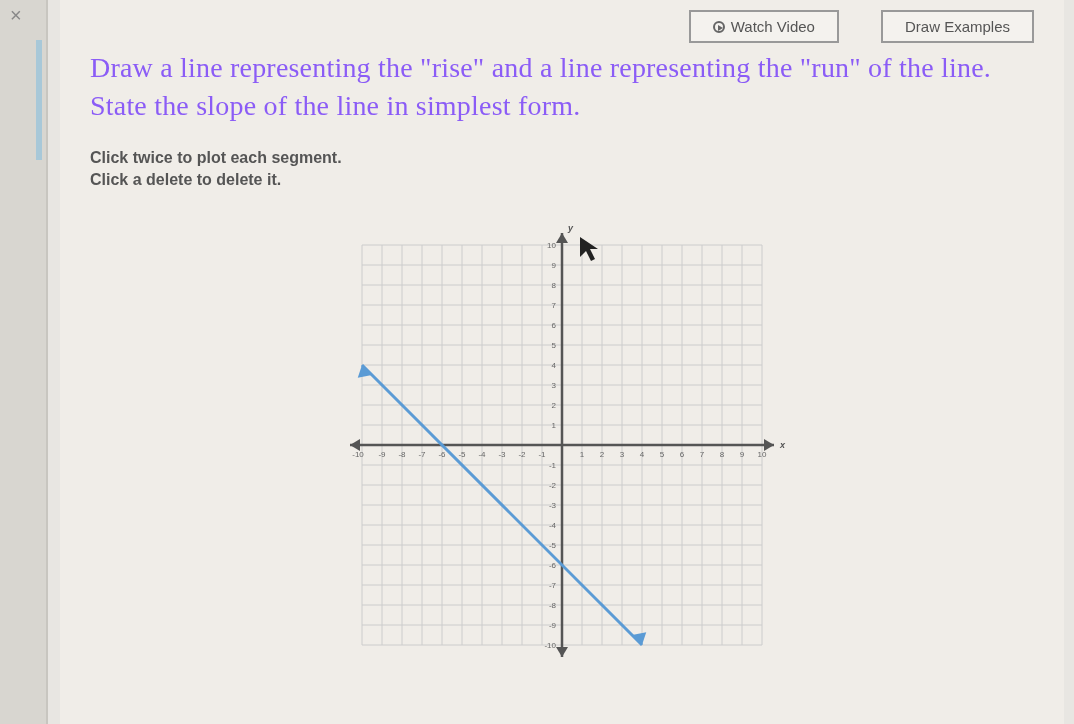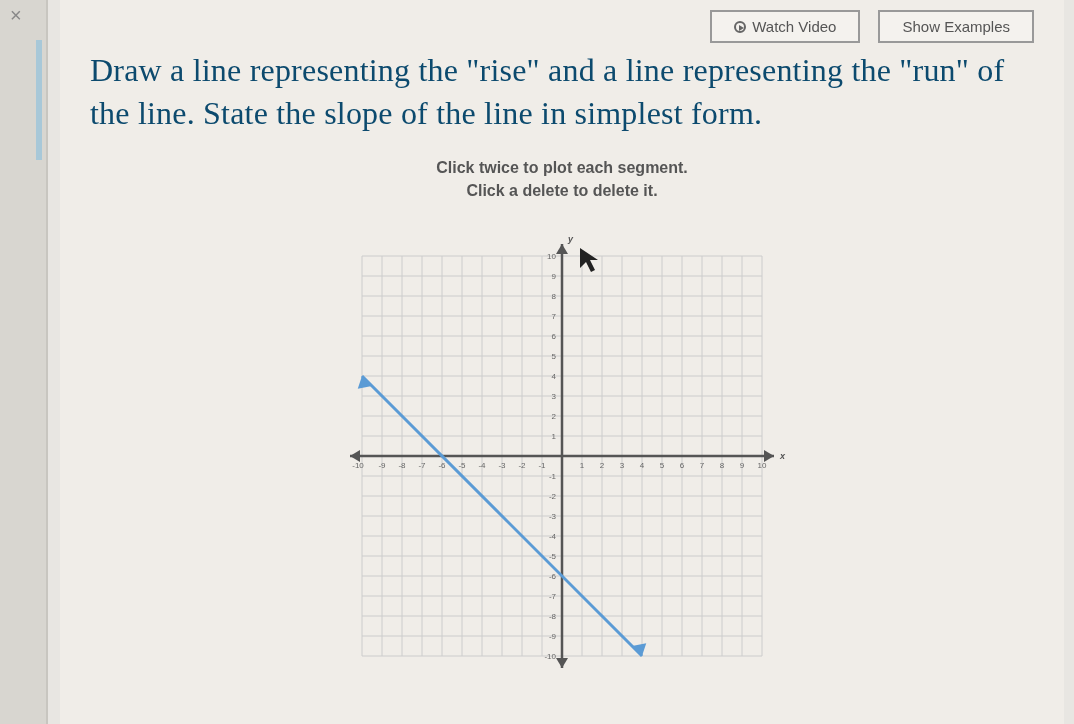--- a/index.html
+++ b/index.html
@@ -48,49 +48,49 @@
     border: 2px solid #999;
     background: #f4f2ee;
     padding: 6px 22px;
     font-family: Arial, sans-serif;
     font-size: 15px;
     color: #555;
     display: inline-flex;
     align-items: center;
     gap: 6px;
     cursor: pointer;
+    margin-left: 24px;
   }
   .btn .play-icon {
     display: inline-block;
     width: 12px; height: 12px;
     border: 2px solid #666;
     border-radius: 50%;
     position: relative;
   }
   .btn .play-icon::after {
     content: '';
     position: absolute;
     left: 3px; top: 2px;
     border-left: 5px solid #666;
     border-top: 3px solid transparent;
     border-bottom: 3px solid transparent;
   }
   .problem-text {
-    font-size: 32px;
-    color: #0c4a6e;
+    font-size: 28px;
+    color: #8b5cf6;
     line-height: 1.35;
     margin: 4px 0 22px 0;
     font-family: Georgia, serif;
     letter-spacing: 0.2px;
   }
   .instructions {
     font-family: Arial, sans-serif;
     font-size: 16px;
     color: #555;
-    text-align: center;
     margin-bottom: 14px;
     line-height: 1.4;
     font-weight: 600;
   }
   .graph-wrap {
     display: flex;
     justify-content: center;
   }
   svg.graph { display: block; }
   .axis-label {
@@ -114,21 +114,21 @@
 </div>
 
 <div class="page">
 
   <div class="top-buttons">
     <div class="btn">
       <span class="play-icon"></span>
       <span>Watch Video</span>
     </div>
     <div class="btn">
-      <span>Show Examples</span>
+      <span>Draw Examples</span>
     </div>
   </div>
 
   <p class="problem-text">Draw a line representing the "rise" and a line representing the "run" of the line. State the slope of the line in simplest form.</p>
 
   <div class="instructions">
     <div>Click twice to plot each segment.</div>
     <div>Click a delete to delete it.</div>
   </div>
 

